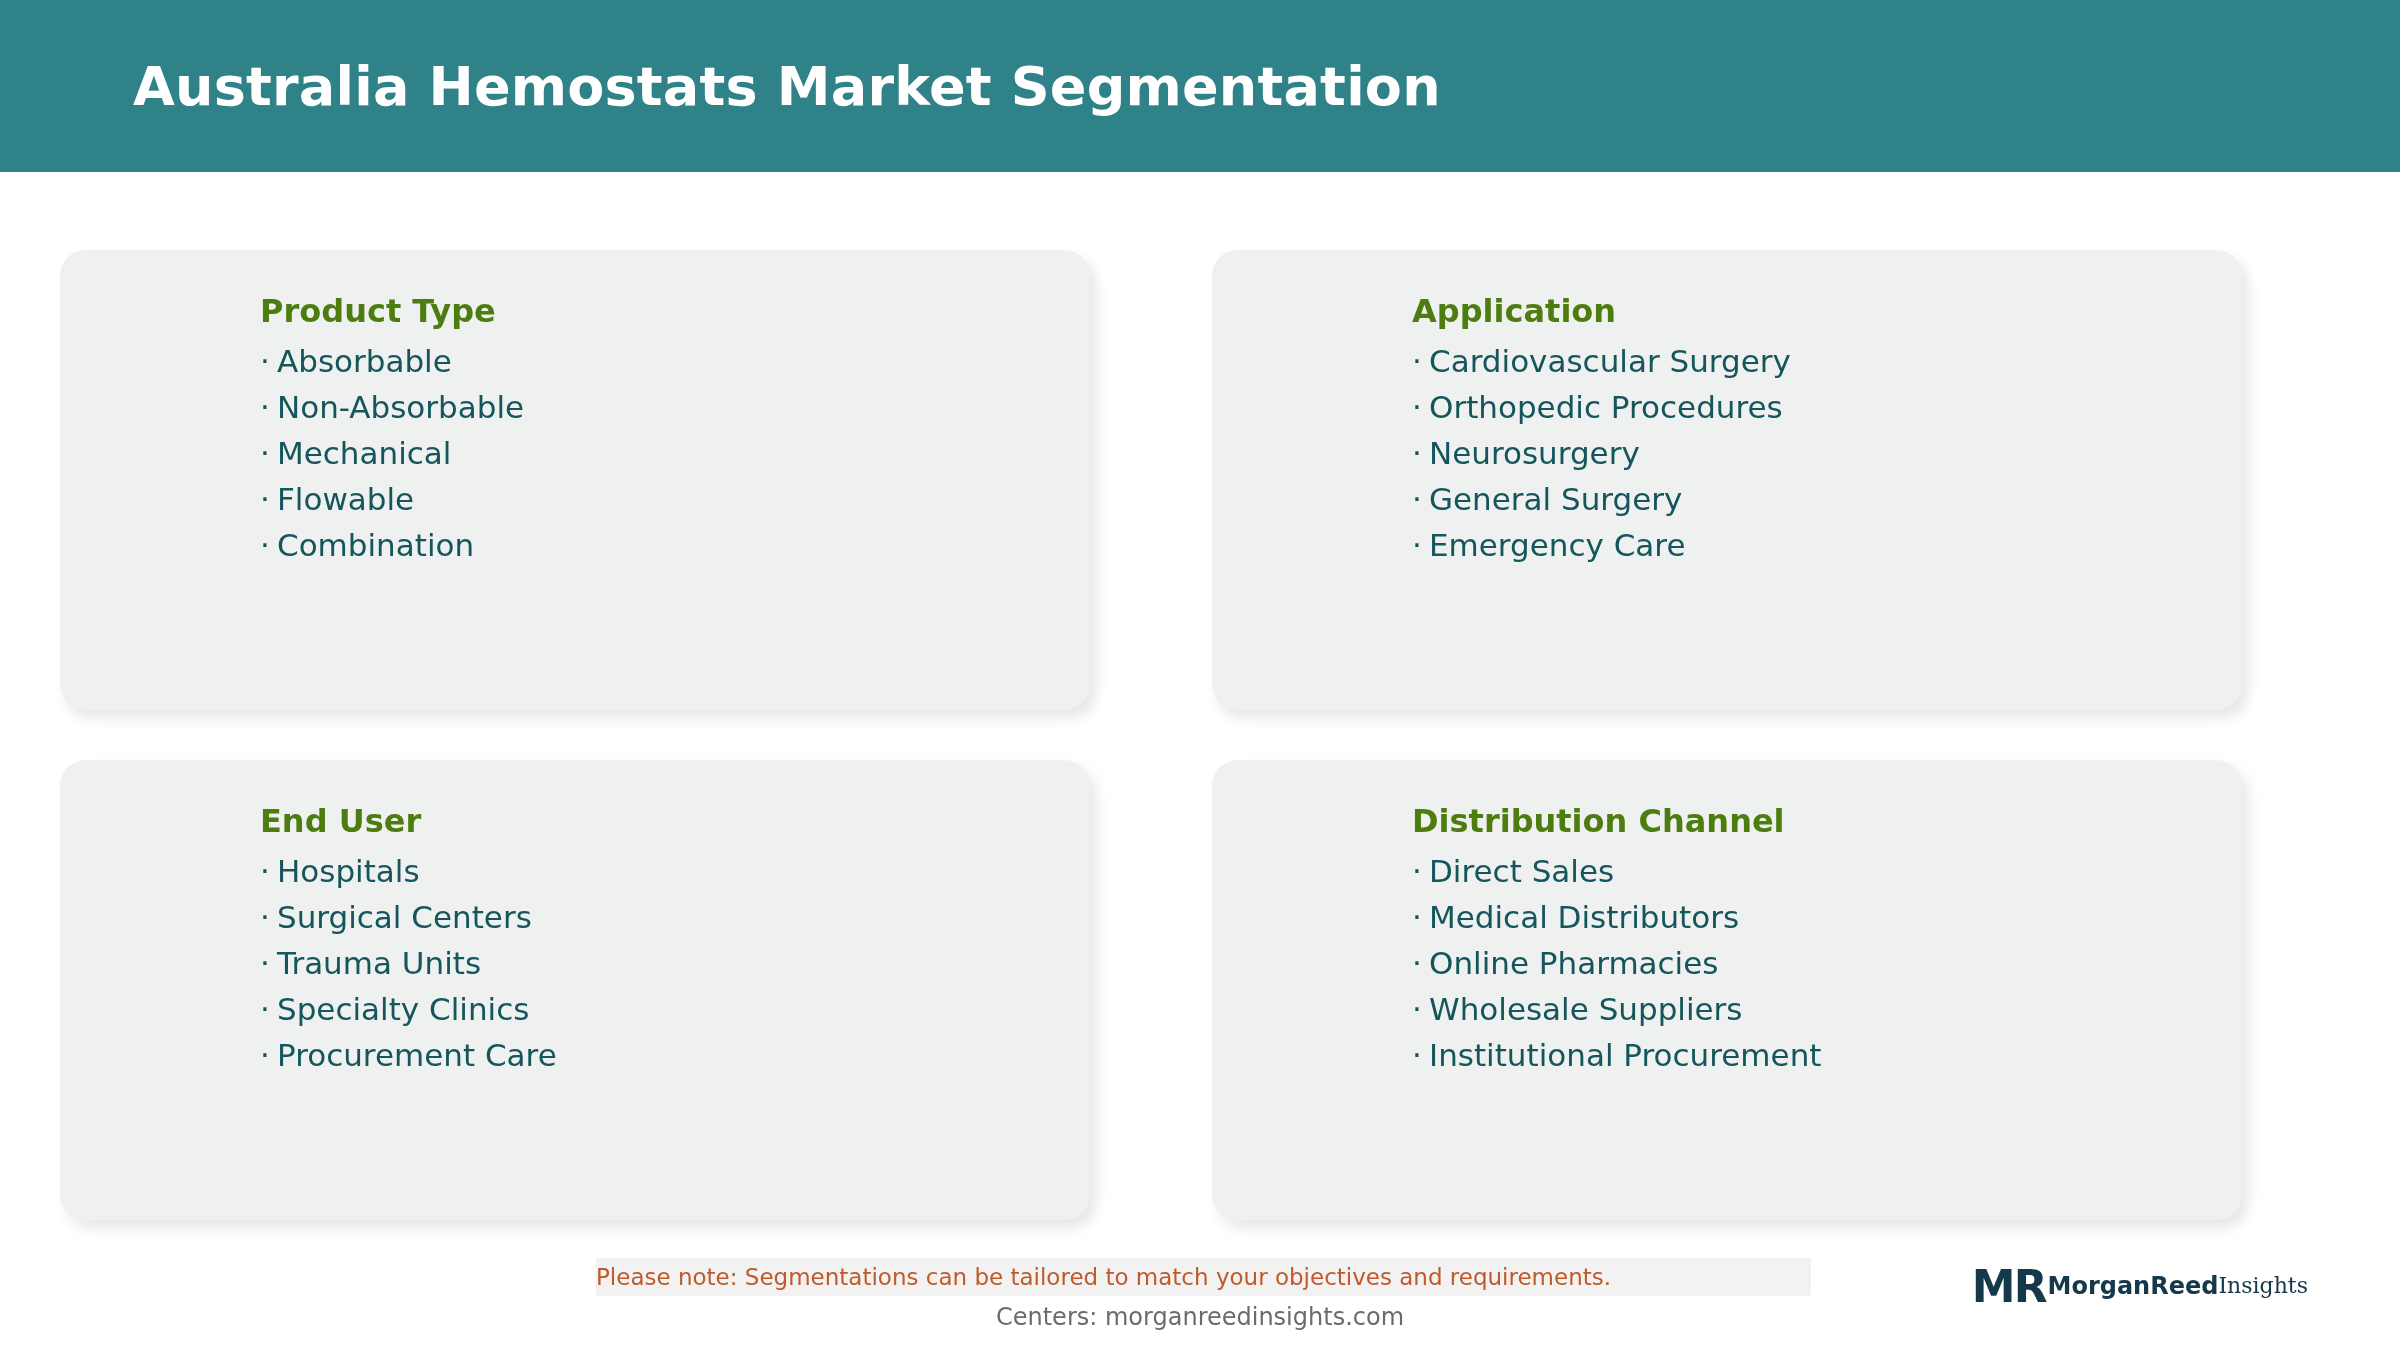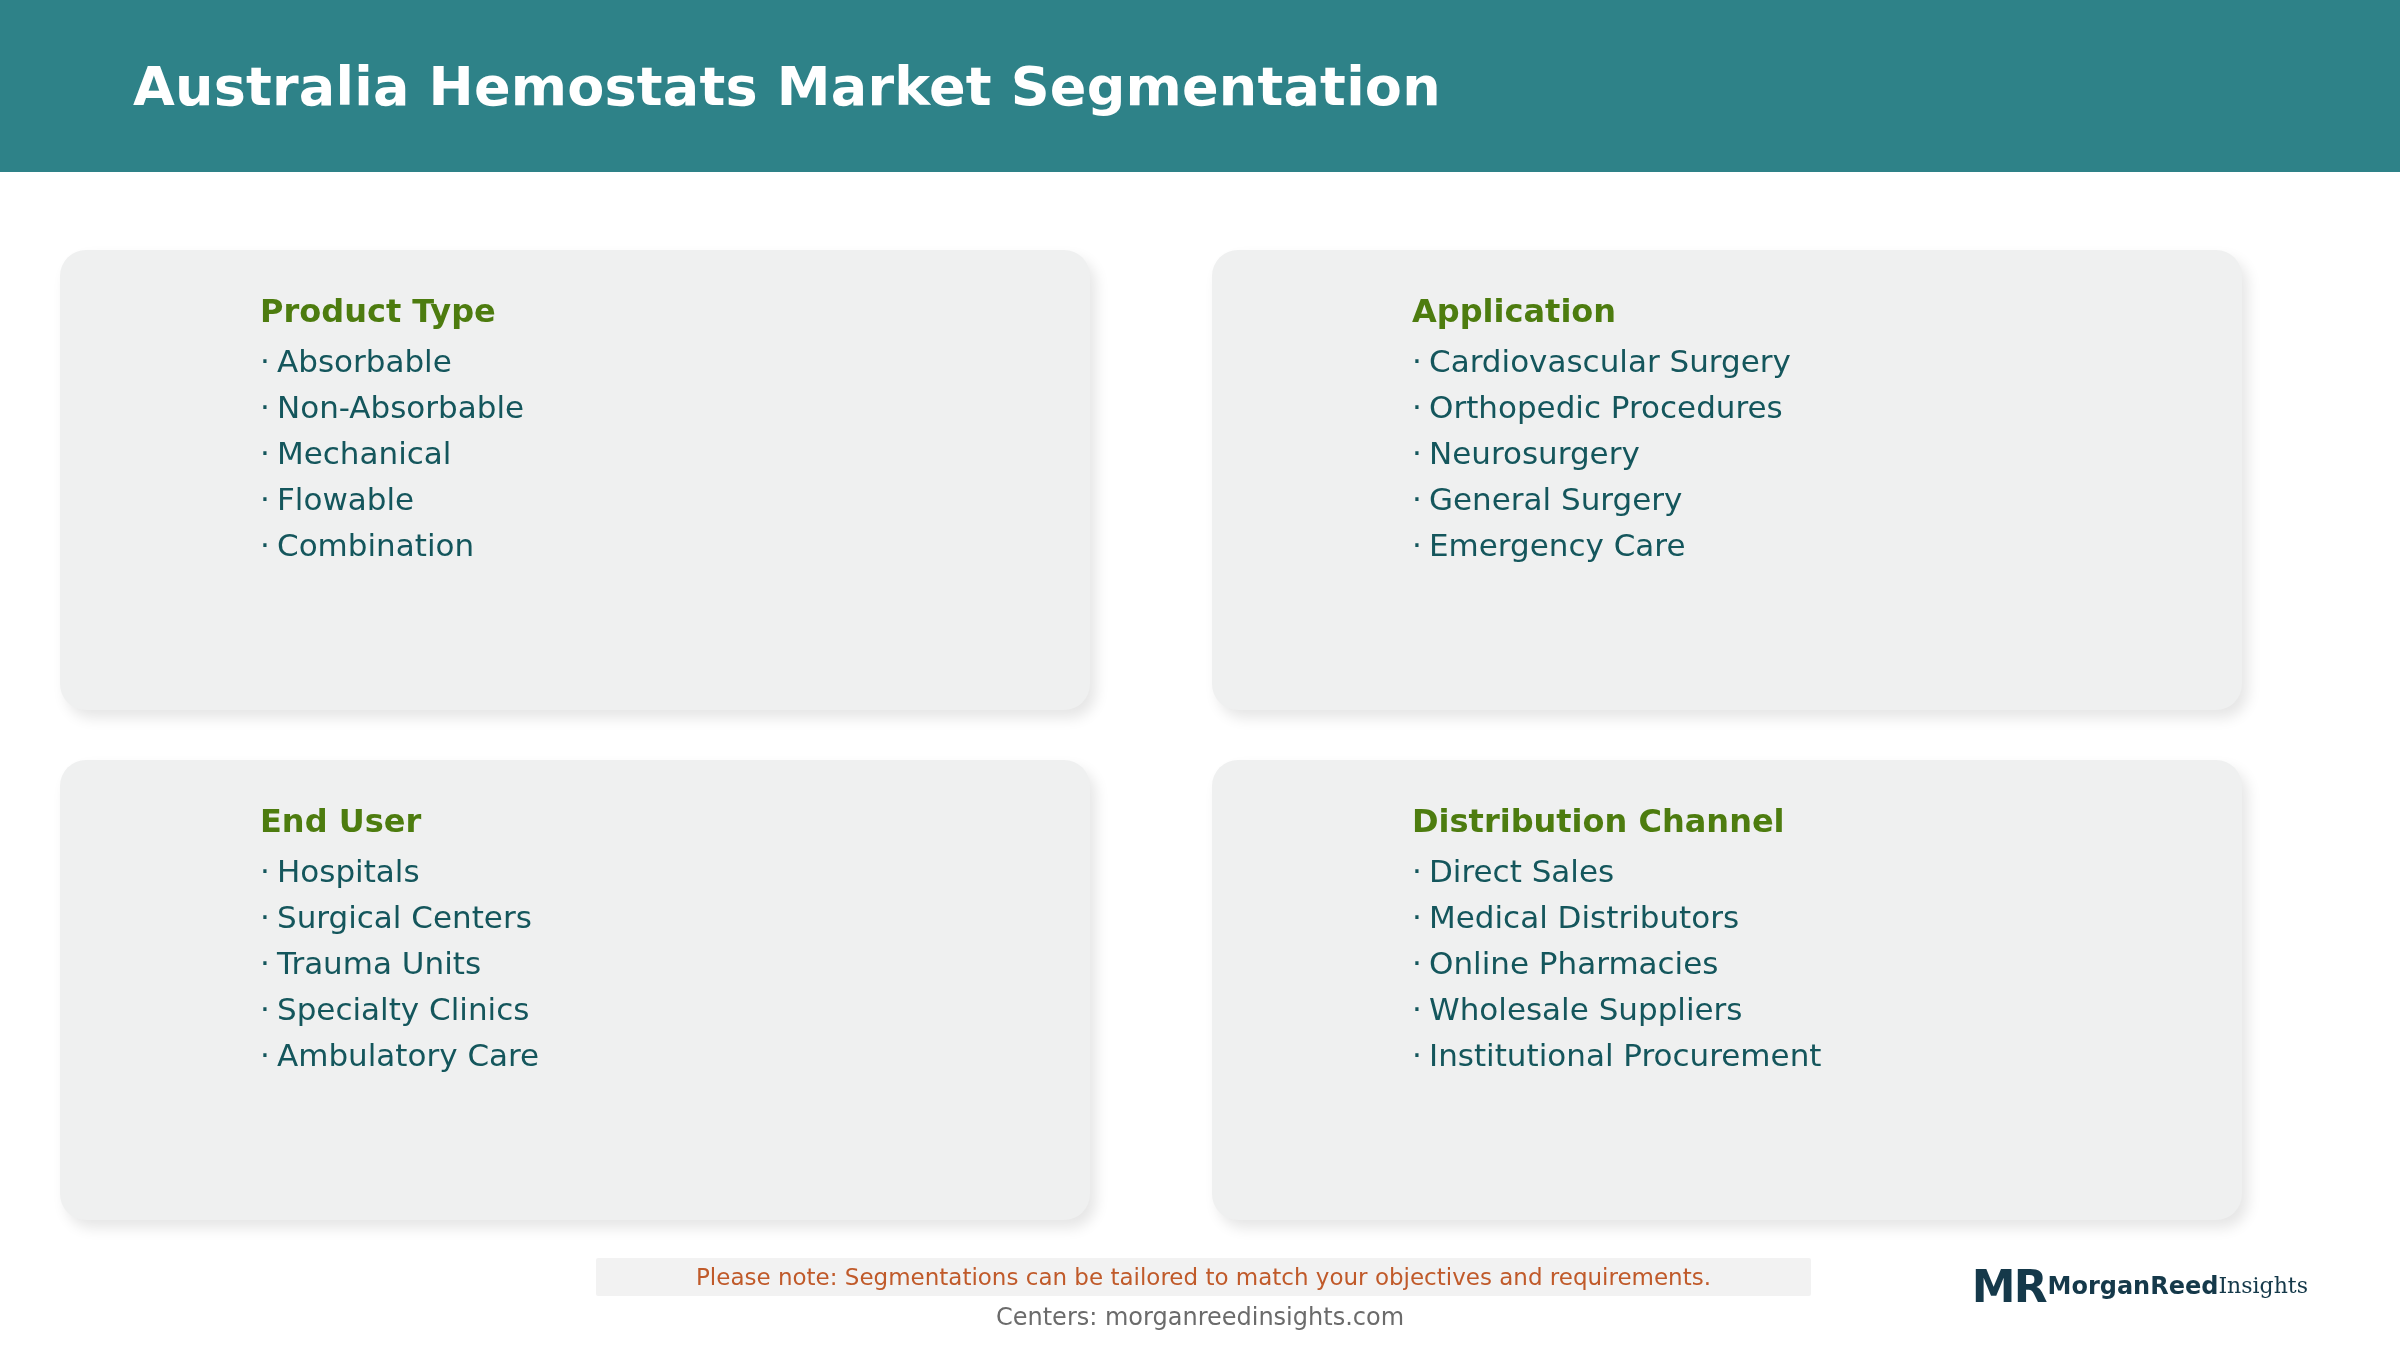--- a/index.html
+++ b/index.html
@@ -89,21 +89,21 @@
   
   .note-pill {
     position: absolute;
     left: 596px;
     top: 1258px;
     width: 1215px;
     height: 38px;
     background: #f2f2f2;
     display: flex;
     align-items: center;
-    justify-content: center;
+    justify-content: flex-start;
     border-radius: 2px;
   }
   .note-text {
     color: #c05a2a;
     font-size: 23px;
     font-family: "DejaVu Sans", "Liberation Sans", sans-serif;
   }
   .source-text {
     position: absolute;
     left: 0;
@@ -194,21 +194,21 @@
   </div>
 
   <div class="card card-c">
     <div class="card-inner">
       <div class="card-title">End User</div>
       <ul class="card-list">
         <li><span class="bullet-dot">·</span><span>Hospitals</span></li>
         <li><span class="bullet-dot">·</span><span>Surgical Centers</span></li>
         <li><span class="bullet-dot">·</span><span>Trauma Units</span></li>
         <li><span class="bullet-dot">·</span><span>Specialty Clinics</span></li>
-        <li><span class="bullet-dot">·</span><span>Ambulatory Care</span></li>
+        <li><span class="bullet-dot">·</span><span>Procurement Care</span></li>
       </ul>
     </div>
   </div>
 
   <div class="card card-d">
     <div class="card-inner">
       <div class="card-title">Distribution Channel</div>
       <ul class="card-list">
         <li><span class="bullet-dot">·</span><span>Direct Sales</span></li>
         <li><span class="bullet-dot">·</span><span>Medical Distributors</span></li>

